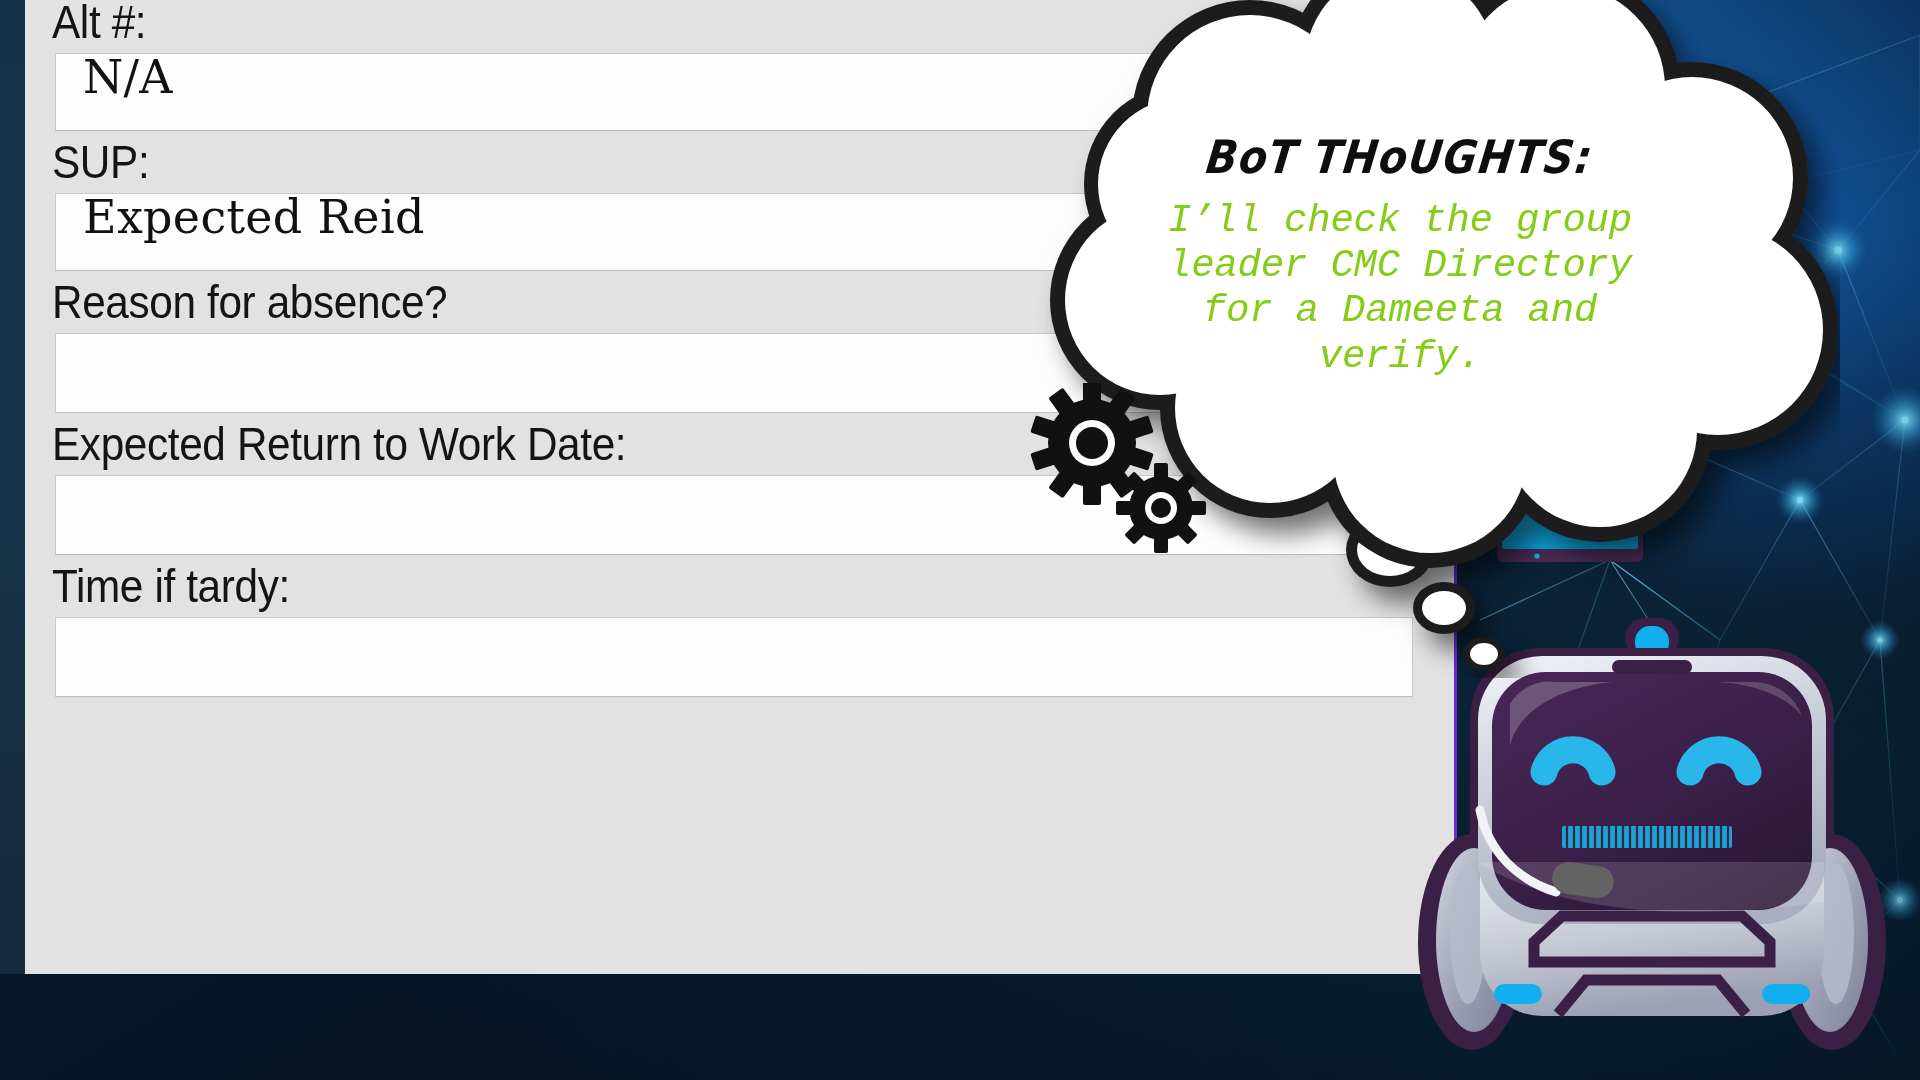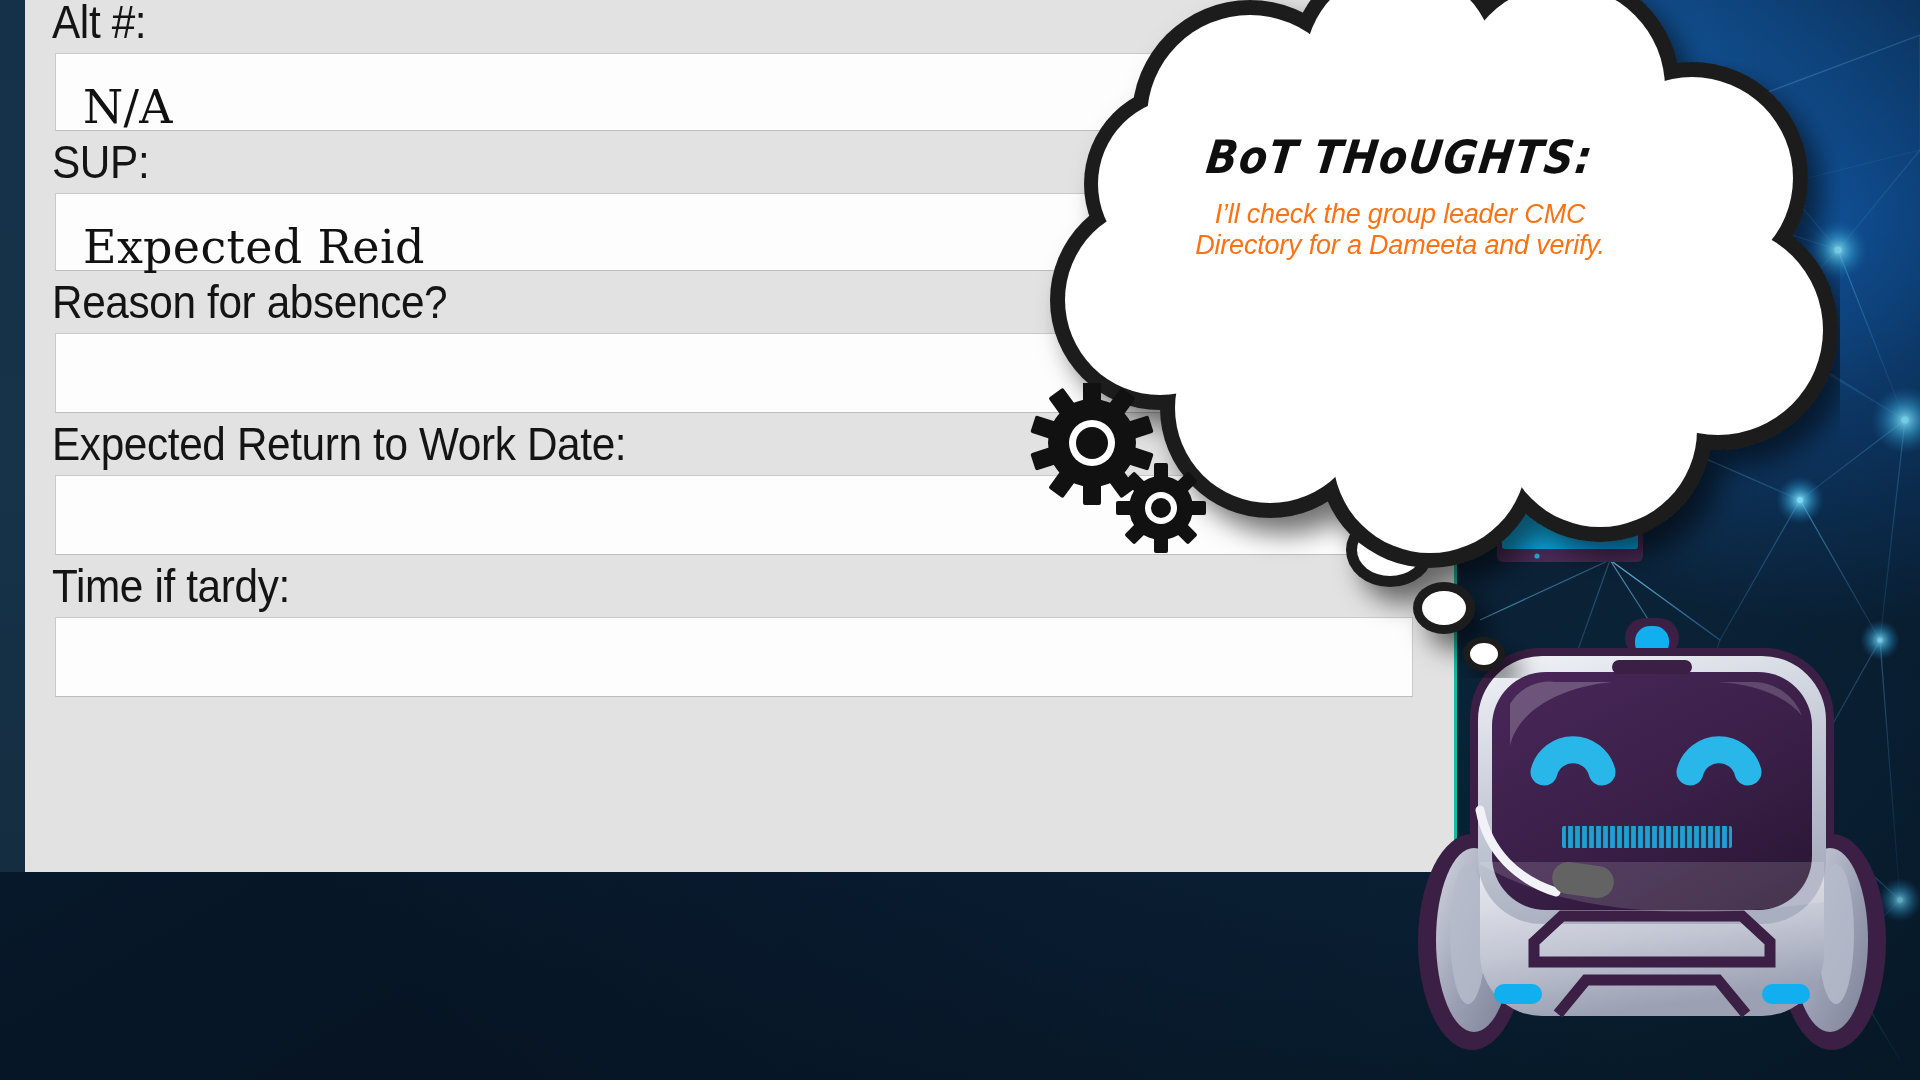--- a/index.html
+++ b/index.html
@@ -33,23 +33,23 @@
   .bg-vig {
     position: absolute; inset: 0;
     background: radial-gradient(ellipse 1200px 1000px at 72% 40%, rgba(0,0,0,0) 30%, rgba(2,10,18,.55) 100%);
   }
 
   
   #form-panel {
     position: absolute;
     left: 0; top: 0;
     width: 1457px;
-    height: 872px;
+    height: 974px;
     background: #e2e2e2;
-    border-right: 3px solid #14b8a6;
+    border-right: 3px solid #6d28d9;
     overflow: hidden;
   }
   .panel-edge {
     position: absolute;
     left: 0; top: 0;
     width: 25px; height: 1080px;
     background: linear-gradient(180deg, #15314a 0%, #163349 45%, #14293c 100%);
   }
   .form-body {
     position: absolute;
@@ -72,21 +72,21 @@
   }
 
   .field-input {
     margin: 8px 0 7px 30px;
     width: 1358px;
     background: #fdfdfd;
     border: 1px solid #c9c9c9;
     border-bottom-color: #bdbdbd;
     height: 78px;
     display: flex;
-    align-items: flex-end;
+    align-items: flex-start;
   }
   .field-input .val {
     font-family: "DejaVu Serif", "Liberation Serif", serif;
     font-size: 46px;
     color: #111;
     padding-left: 27px;
     letter-spacing: 0.3px;
     line-height: 1;
     white-space: nowrap;
   }
@@ -139,25 +139,25 @@
     font-style: italic;
     font-size: 41px;
     letter-spacing: 1.5px;
     color: #0e0e0e;
     transform: skewX(-7deg) scaleY(1.12);
     transform-origin: center;
     white-space: nowrap;
     margin-bottom: 18px;
   }
   .bubble-body {
-    font-family: Liberation Sans, sans-serif;
+    font-family: Liberation Mono, monospace;
     font-style: italic;
-    font-size: 27px;
+    font-size: 39px;
     line-height: 1.16;
-    color: #f97316;
+    color: #84cc16;
     letter-spacing: -0.2px;
   }
   #bubble-gears {
     position: absolute;
     left: 1020px;
     top: 383px;
     width: 200px;
     height: 185px;
     z-index: 11;
   }

